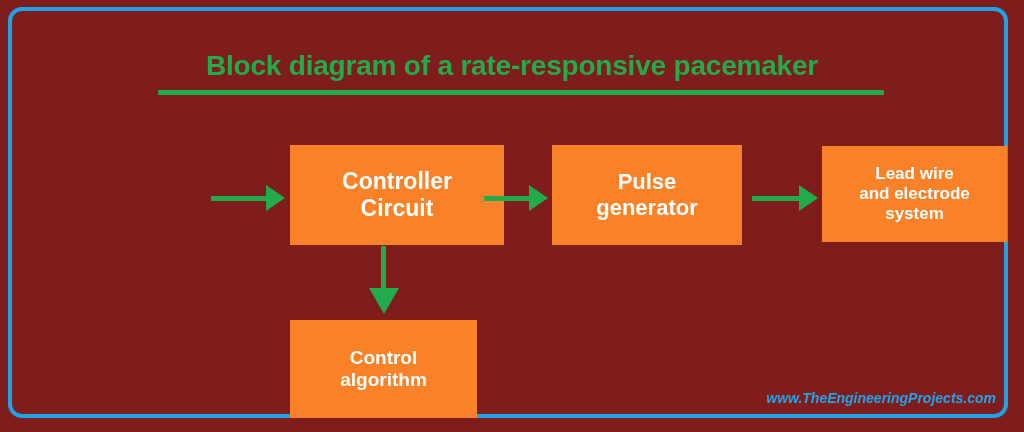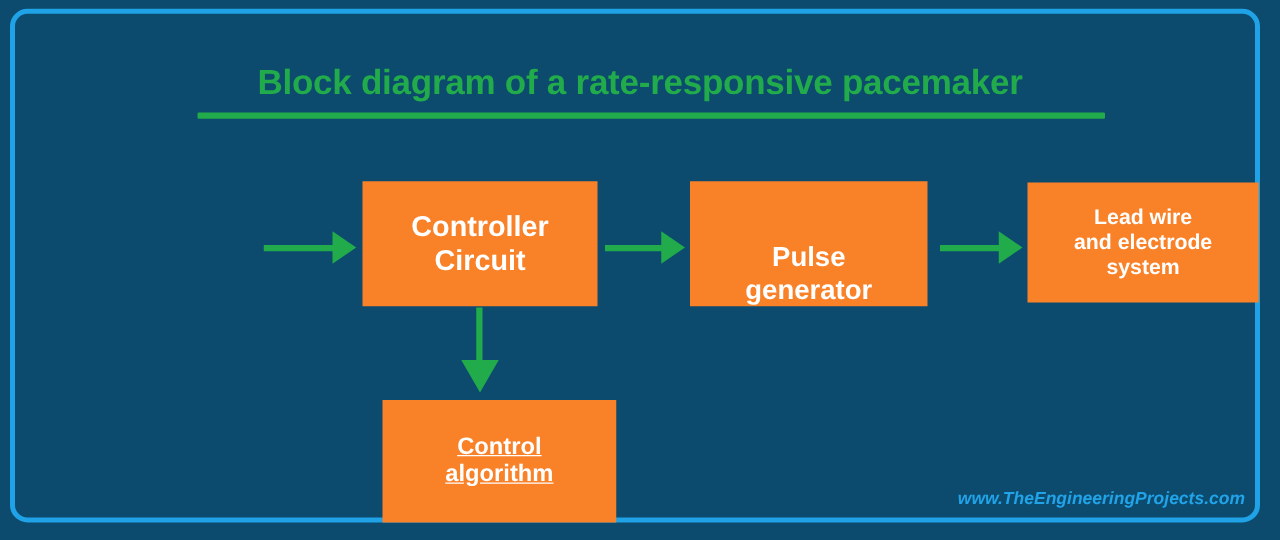--- a/index.html
+++ b/index.html
@@ -7,21 +7,21 @@
     padding: 0;
     background: #ffffff;
   }
   body {
     font-family: "Liberation Sans", sans-serif;
   }
   .canvas {
     position: relative;
     width: 1024px;
     height: 432px;
-    background: #0c4a6e;
+    background: #7f1d1d;
     overflow: hidden;
   }
   
   .frame {
     position: absolute;
     left: 8px;
     top: 7px;
     width: 1000px;
     height: 411px;
     border: 4px solid #1fa2e6;
@@ -62,24 +62,24 @@
     display: flex;
     align-items: center;
     justify-content: center;
     text-align: center;
     line-height: 1.18;
     box-sizing: border-box;
   }
   .block .block-label { display: block; white-space: pre-line; }
 
   #block-sensor      { left: 18px;  top: 152px; width: 187px; height: 92px;  font-size: 22px; }
-  #block-controller  { left: 290px; top: 145px; width: 188px; height: 100px; font-size: 23px; }
-  #block-pulse       { left: 552px; top: 145px; width: 190px; height: 100px; font-size: 22px; align-items: flex-end; }
+  #block-controller  { left: 290px; top: 145px; width: 214px; height: 100px; font-size: 23px; }
+  #block-pulse       { left: 552px; top: 145px; width: 190px; height: 100px; font-size: 22px; }
   #block-lead        { left: 822px; top: 146px; width: 185px; height: 96px;  font-size: 17px; align-items: center; }
-  #block-algorithm   { left: 306px; top: 320px; width: 187px; height: 98px;  font-size: 19px; text-decoration: underline; }
+  #block-algorithm   { left: 290px; top: 320px; width: 187px; height: 98px;  font-size: 19px; }
 
   
   .arrow-h { position: absolute; height: 26px; }
   .arrow-h .shaft {
     position: absolute;
     left: 0;
     top: 11px;
     height: 5px;
     background: #22ab4b;
   }

